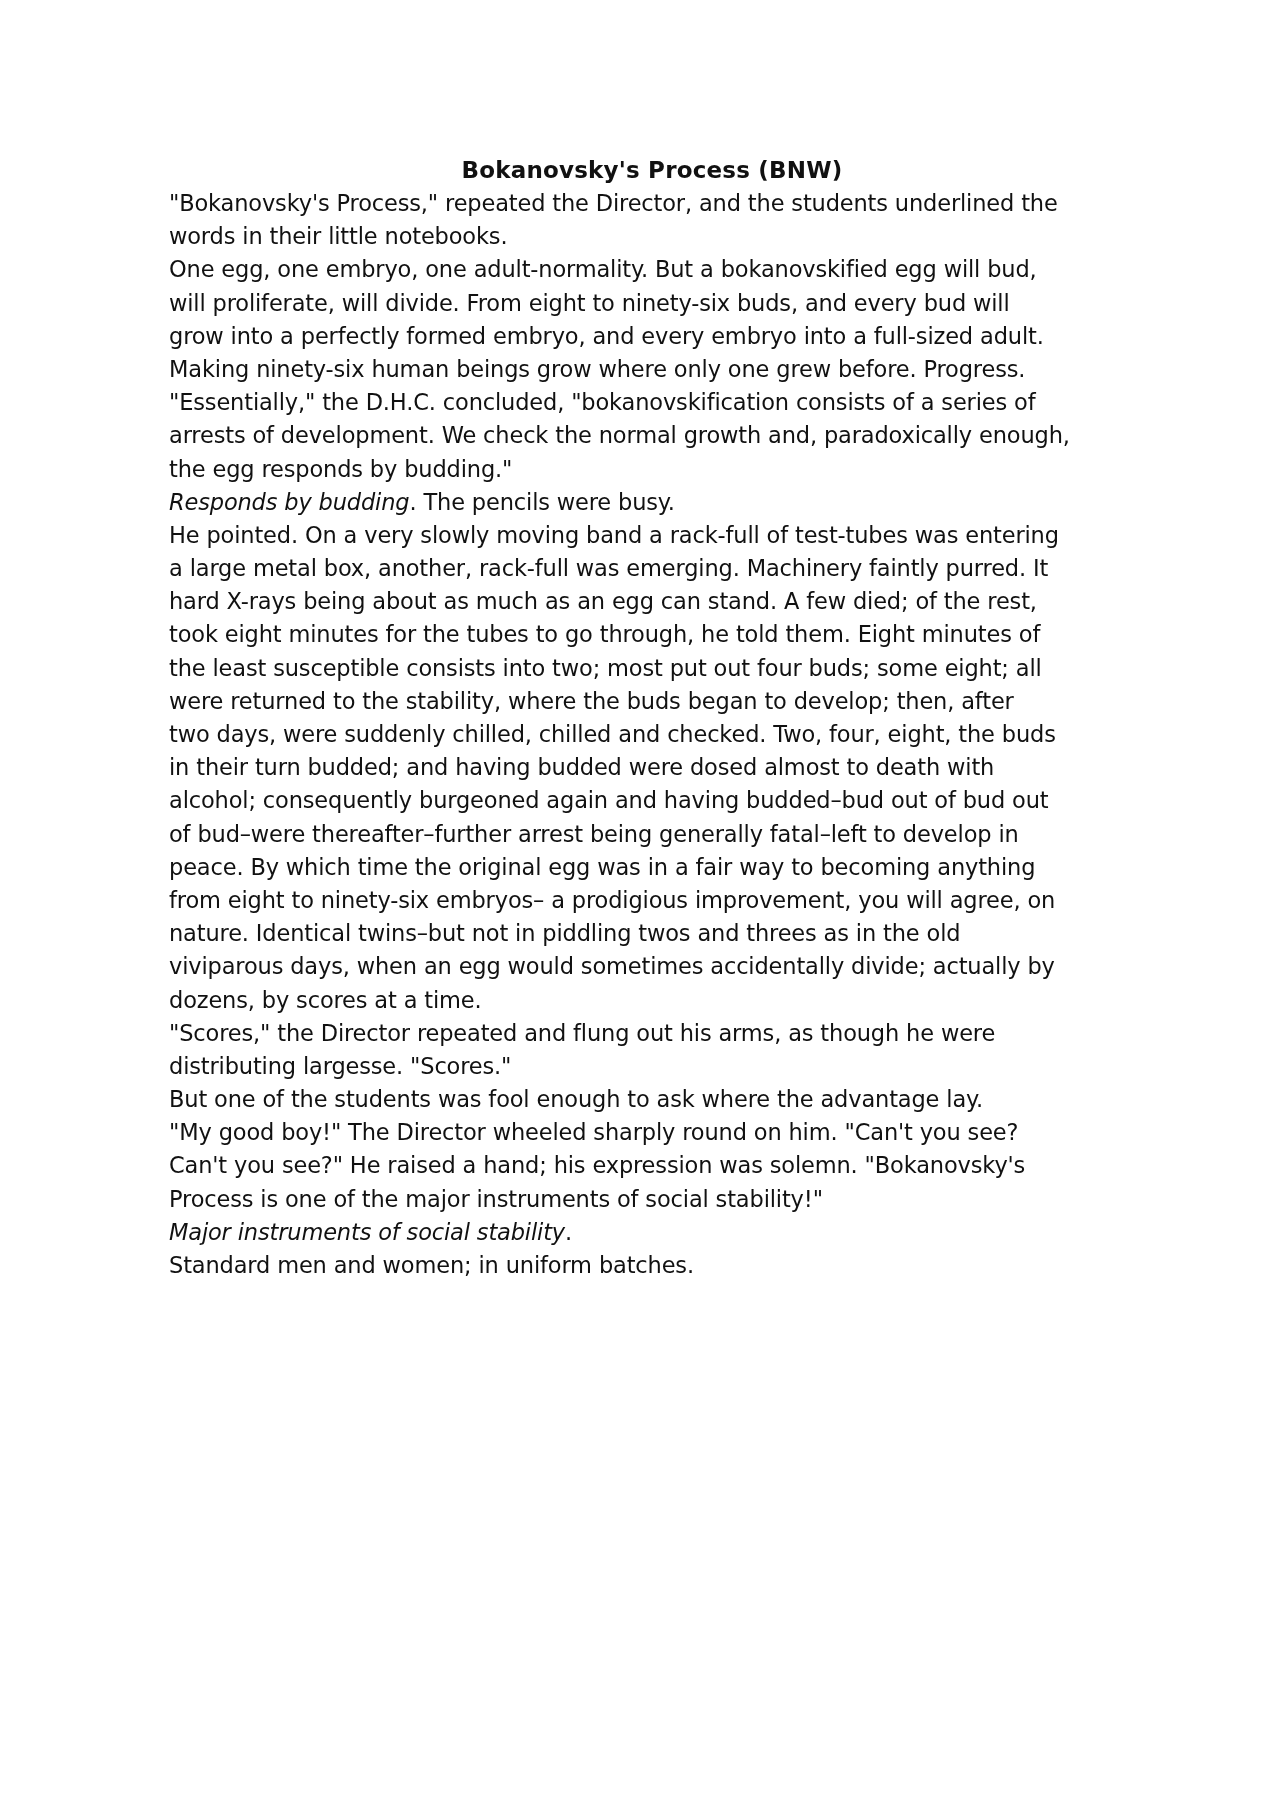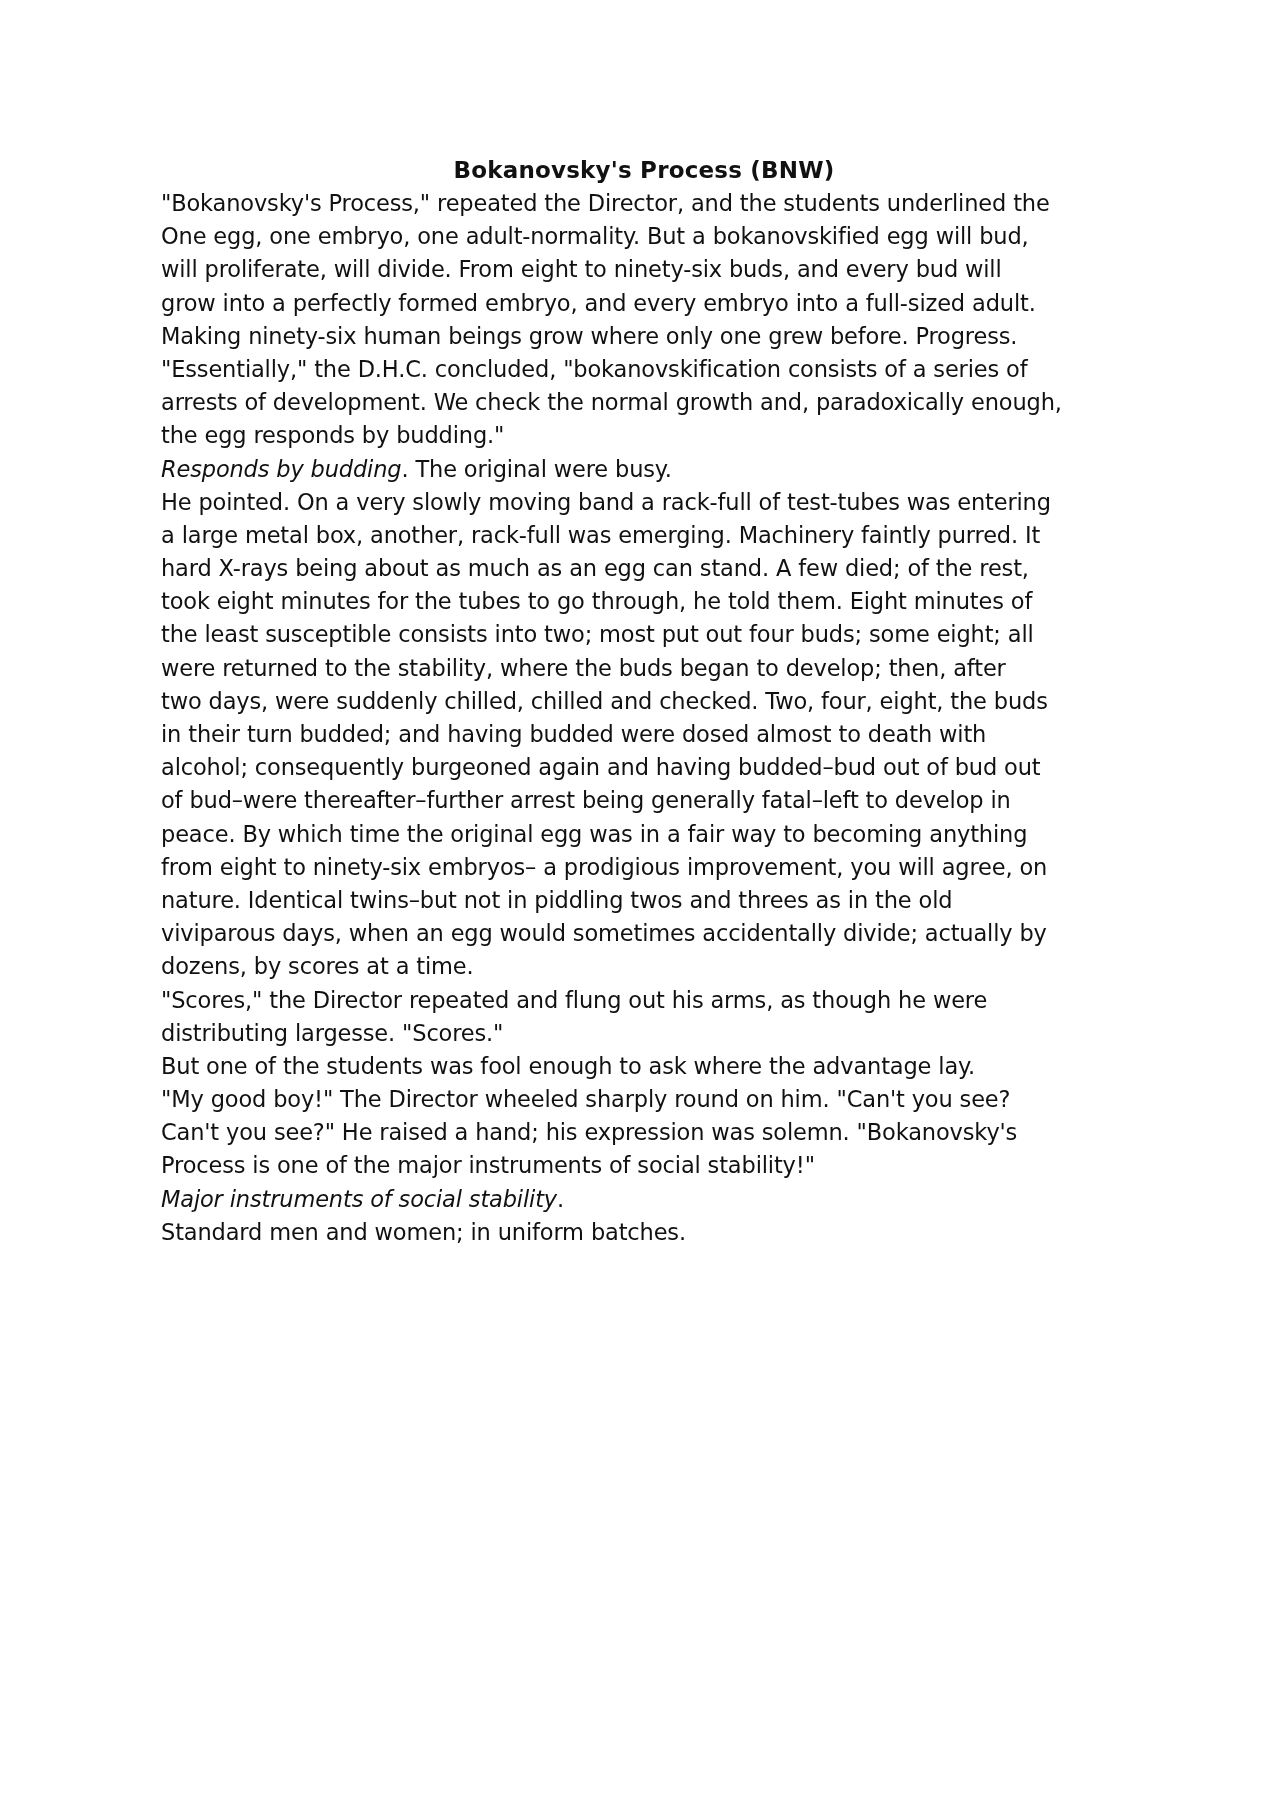--- a/index.html
+++ b/index.html
@@ -10,21 +10,21 @@
     body {
       width: 1280px;
       height: 1808px;
       position: relative;
       overflow: hidden;
       font-family: "DejaVu Sans", sans-serif;
       color: #111111;
     }
     .page {
       position: absolute;
-      left: 4px;
+      left: 12px;
       top: 0;
       width: 1201px;
       height: 1808px;
       background: #ffffff;
     }
     .title {
       position: absolute;
       left: 0;
       width: 1280px;
       top: 154px;
@@ -53,28 +53,29 @@
     }
   </style>
 </head>
 <body>
 
 <div class="page">
   <div class="title">Bokanovsky's Process (BNW)</div>
 
   <div class="body-text">
     <span class="line"><span>"Bokanovsky's Process," repeated the Director, and the students underlined the</span></span>
+    <span class="line"><span>words in their little notebooks.</span></span>
     <span class="line"><span>One egg, one embryo, one adult-normality. But a bokanovskified egg will bud,</span></span>
     <span class="line"><span>will proliferate, will divide. From eight to ninety-six buds, and every bud will</span></span>
     <span class="line"><span>grow into a perfectly formed embryo, and every embryo into a full-sized adult.</span></span>
     <span class="line"><span>Making ninety-six human beings grow where only one grew before. Progress.</span></span>
     <span class="line"><span>"Essentially," the D.H.C. concluded, "bokanovskification consists of a series of</span></span>
     <span class="line"><span>arrests of development. We check the normal growth and, paradoxically enough,</span></span>
     <span class="line"><span>the egg responds by budding."</span></span>
-    <span class="line"><em>Responds by budding</em><span>. The original were busy.</span></span>
+    <span class="line"><em>Responds by budding</em><span>. The pencils were busy.</span></span>
     <span class="line"><span>He pointed. On a very slowly moving band a rack-full of test-tubes was entering</span></span>
     <span class="line"><span>a large metal box, another, rack-full was emerging. Machinery faintly purred. It</span></span>
     <span class="line"><span>hard X-rays being about as much as an egg can stand. A few died; of the rest,</span></span>
     <span class="line"><span>took eight minutes for the tubes to go through, he told them. Eight minutes of</span></span>
     <span class="line"><span>the least susceptible consists into two; most put out four buds; some eight; all</span></span>
     <span class="line"><span>were returned to the stability, where the buds began to develop; then, after</span></span>
     <span class="line"><span>two days, were suddenly chilled, chilled and checked. Two, four, eight, the buds</span></span>
     <span class="line"><span>in their turn budded; and having budded were dosed almost to death with</span></span>
     <span class="line"><span>alcohol; consequently burgeoned again and having budded–bud out of bud out</span></span>
     <span class="line"><span>of bud–were thereafter–further arrest being generally fatal–left to develop in</span></span>

